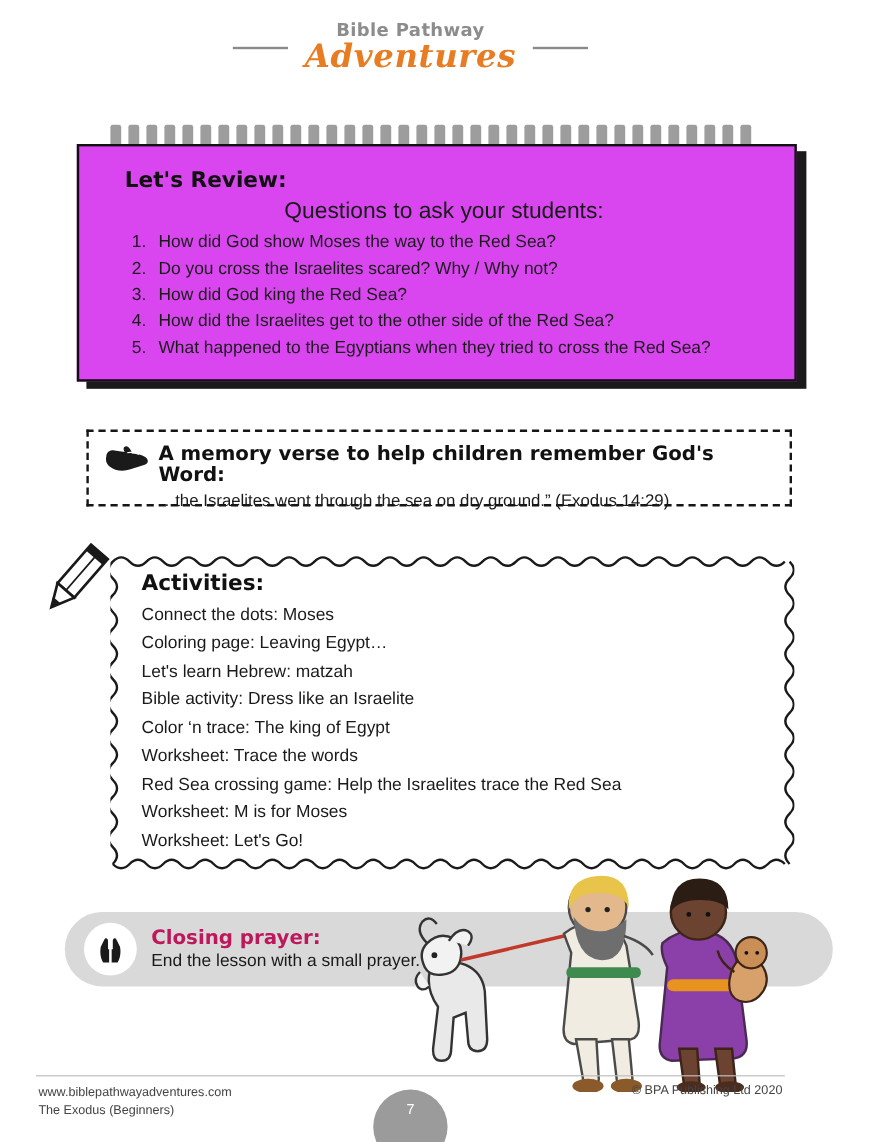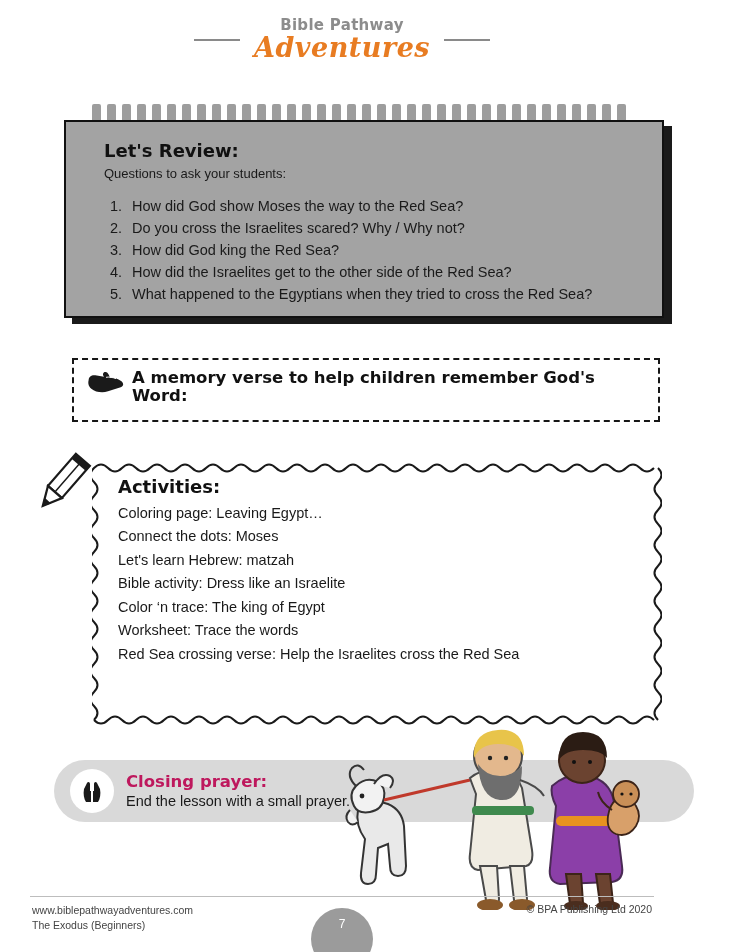--- a/index.html
+++ b/index.html
@@ -70,35 +70,36 @@
   .notepad-shadow {
     position: absolute;
     left: 8px; top: 22px;
     width: 600px; height: 198px;
     background: #1a1a1a;
   }
   .notepad-body {
     position: absolute;
     left: 0; top: 16px;
     width: 600px; height: 198px;
-    background: #a3a3a3;
+    background: #d946ef;
     border: 2px solid #111;
   }
   .notepad-inner { padding: 18px 26px 0 38px; }
   .section-title {
     font-family: "DejaVu Sans", sans-serif;
     font-size: 18px;
     font-weight: bold;
     color: #111;
     margin: 0 0 5px 0;
   }
   .lead-text {
-    font-size: 13px;
+    font-size: 19px;
     color: #1a1a1a;
-    margin: 0 0 14px 0;
+    margin: 0 0 3px 0;
+    text-align: center;
   }
   ol.qlist {
     margin: 0; padding: 0 0 0 22px;
     list-style: decimal;
   }
   ol.qlist li {
     font-size: 14.5px;
     color: #1a1a1a;
     line-height: 1.52;
     padding-left: 6px;
@@ -312,20 +313,21 @@
   </div>
 
   <div class="verse-box">
     <div class="verse-inner">
       <svg class="hand-icon" viewBox="0 0 60 38">
         <path d="M4 16 C4 11 9 8 14 9 L27 11 C24 7 26 3 30 4 C33 5 35 9 36 13 C41 12 47 14 52 17 C57 20 57 25 52 27 L33 33 C24 36 14 34 8 29 C3 25 3 20 4 16 Z" fill="#1a1a1a"></path>
         <path d="M30 12 C34 11 40 12 45 14" stroke="#fff" stroke-width="1.4" fill="none"></path>
       </svg>
       <div class="verse-texts">
         <div class="verse-title">A memory verse to help children remember God's Word:</div>
+        <div class="verse-sub">…the Israelites went through the sea on dry ground.” (Exodus 14:29)</div>
       </div>
     </div>
   </div>
 
   <svg class="pencil" viewBox="0 0 80 80">
     <g transform="rotate(41 40 40)">
       <rect x="30" y="4" width="20" height="46" fill="#ffffff" stroke="#1a1a1a" stroke-width="2.4"></rect>
       <line x1="40" y1="5" x2="40" y2="49" stroke="#1a1a1a" stroke-width="1.6"></line>
       <rect x="30" y="4" width="20" height="7" fill="#1a1a1a"></rect>
       <polygon points="30,50 50,50 40,70" fill="#ffffff" stroke="#1a1a1a" stroke-width="2.4"></polygon>
@@ -336,27 +338,29 @@
   <div class="activities">
     <svg class="wavy-svg" viewBox="0 0 570 268" preserveAspectRatio="none">
       <path d="M2,8 q7,-7 14,0 t14,0 t14,0 t14,0 t14,0 t14,0 t14,0 t14,0 t14,0 t14,0 t14,0 t14,0 t14,0 t14,0 t14,0 t14,0 t14,0 t14,0 t14,0 t14,0 t14,0 t14,0 t14,0 t14,0 t14,0 t14,0 t14,0 t14,0 t14,0 t14,0 t14,0 t14,0 t14,0 t14,0 t14,0 t14,0 t14,0 t14,0 t14,0 t14,0
                  M566,8 q7,7 0,14 t0,14 t0,14 t0,14 t0,14 t0,14 t0,14 t0,14 t0,14 t0,14 t0,14 t0,14 t0,14 t0,14 t0,14 t0,14 t0,14 t0,14
                  M2,8 q-7,7 0,14 t0,14 t0,14 t0,14 t0,14 t0,14 t0,14 t0,14 t0,14 t0,14 t0,14 t0,14 t0,14 t0,14 t0,14 t0,14 t0,14 t0,14
                  M2,260 q7,7 14,0 t14,0 t14,0 t14,0 t14,0 t14,0 t14,0 t14,0 t14,0 t14,0 t14,0 t14,0 t14,0 t14,0 t14,0 t14,0 t14,0 t14,0 t14,0 t14,0 t14,0 t14,0 t14,0 t14,0 t14,0 t14,0 t14,0 t14,0 t14,0 t14,0 t14,0 t14,0 t14,0 t14,0 t14,0 t14,0 t14,0 t14,0 t14,0 t14,0" fill="none" stroke="#1a1a1a" stroke-width="2"></path>
     </svg>
     <div class="activities-inner">
       <div class="section-title">Activities:</div>
       <ul class="act-list">
+        <li>Connect the dots: Moses</li>
         <li>Coloring page: Leaving Egypt…</li>
-        <li>Connect the dots: Moses</li>
         <li>Let's learn Hebrew: matzah</li>
         <li>Bible activity: Dress like an Israelite</li>
         <li>Color ‘n trace: The king of Egypt</li>
         <li>Worksheet: Trace the words</li>
-        <li>Red Sea crossing verse: Help the Israelites cross the Red Sea</li>
+        <li>Red Sea crossing game: Help the Israelites trace the Red Sea</li>
+        <li>Worksheet: M is for Moses</li>
+        <li>Worksheet: Let's Go!</li>
       </ul>
     </div>
   </div>
 
   <div class="prayer">
     <div class="prayer-badge">
       <svg width="28" height="28" viewBox="0 0 28 28">
         <path d="M13 25 L8 25 C6 22 5 17 6 12 L9 6 C10 4 12 5 12 7 L12 14 L13 14 Z" fill="#1a1a1a"></path>
         <path d="M15 25 L20 25 C22 22 23 17 22 12 L19 6 C18 4 16 5 16 7 L16 14 L15 14 Z" fill="#1a1a1a"></path>
         <line x1="14" y1="6" x2="14" y2="25" stroke="#fff" stroke-width="1.2"></line>

